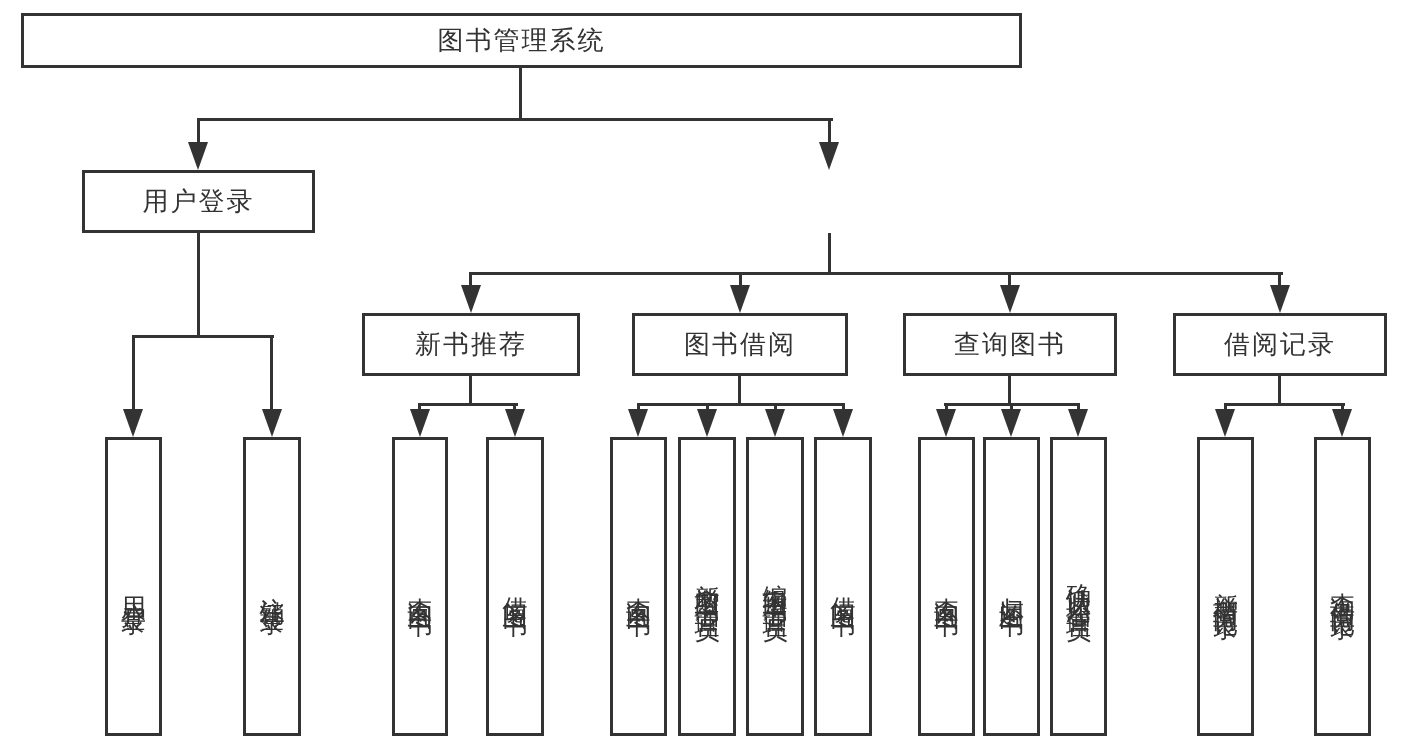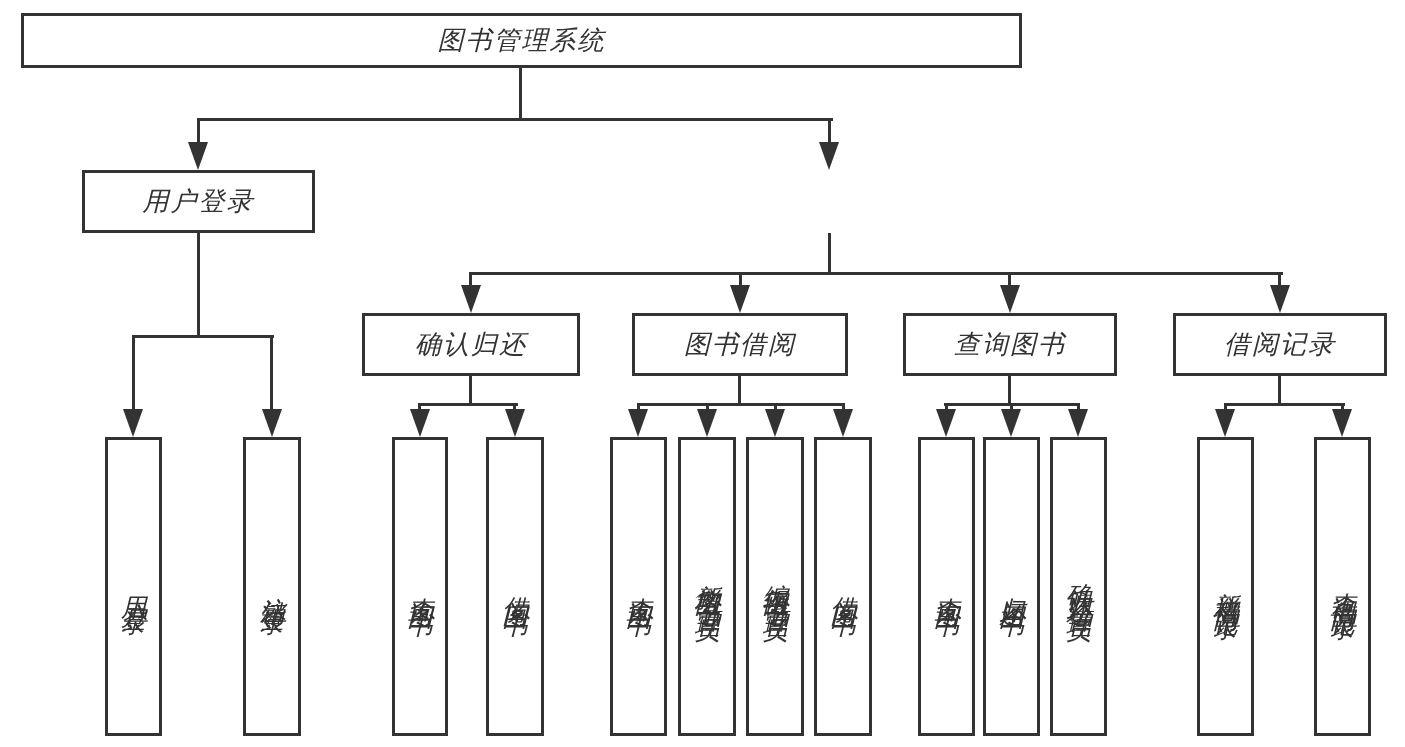--- a/index.html
+++ b/index.html
@@ -16,21 +16,20 @@
     font-family:"Liberation Sans","DejaVu Sans",sans-serif;
     overflow:hidden;
   }
   .box{
     position:absolute;
     background:var(--box-bg);
     border:3px solid var(--line);
     box-sizing:border-box;
     display:flex;align-items:center;justify-content:center;
     color:var(--text);
-    font-style:italic;
   }
   .hlabel{font-size:26px;letter-spacing:2px;white-space:nowrap;}
   .vtext{
     writing-mode:vertical-rl;
     text-orientation:mixed;
     font-size:25px;
     letter-spacing:5px;
     line-height:1;
     white-space:nowrap;
   }
@@ -60,21 +59,21 @@
 
   <div class="box" style="left:21px;top:13px;width:1001px;height:55px;">
     <span class="hlabel">图书管理系统</span>
   </div>
 
   <div class="box" style="left:82px;top:170px;width:233px;height:63px;">
     <span class="hlabel">用户登录</span>
   </div>
 
   <div class="box" style="left:362px;top:313px;width:218px;height:63px;">
-    <span class="hlabel">确认归还</span>
+    <span class="hlabel">新书推荐</span>
   </div>
   <div class="box" style="left:632px;top:313px;width:216px;height:63px;">
     <span class="hlabel">图书借阅</span>
   </div>
   <div class="box" style="left:903px;top:313px;width:214px;height:63px;">
     <span class="hlabel">查询图书</span>
   </div>
   <div class="box" style="left:1173px;top:313px;width:214px;height:63px;text-align:center;">
     <span class="hlabel">借阅记录</span>
   </div>

